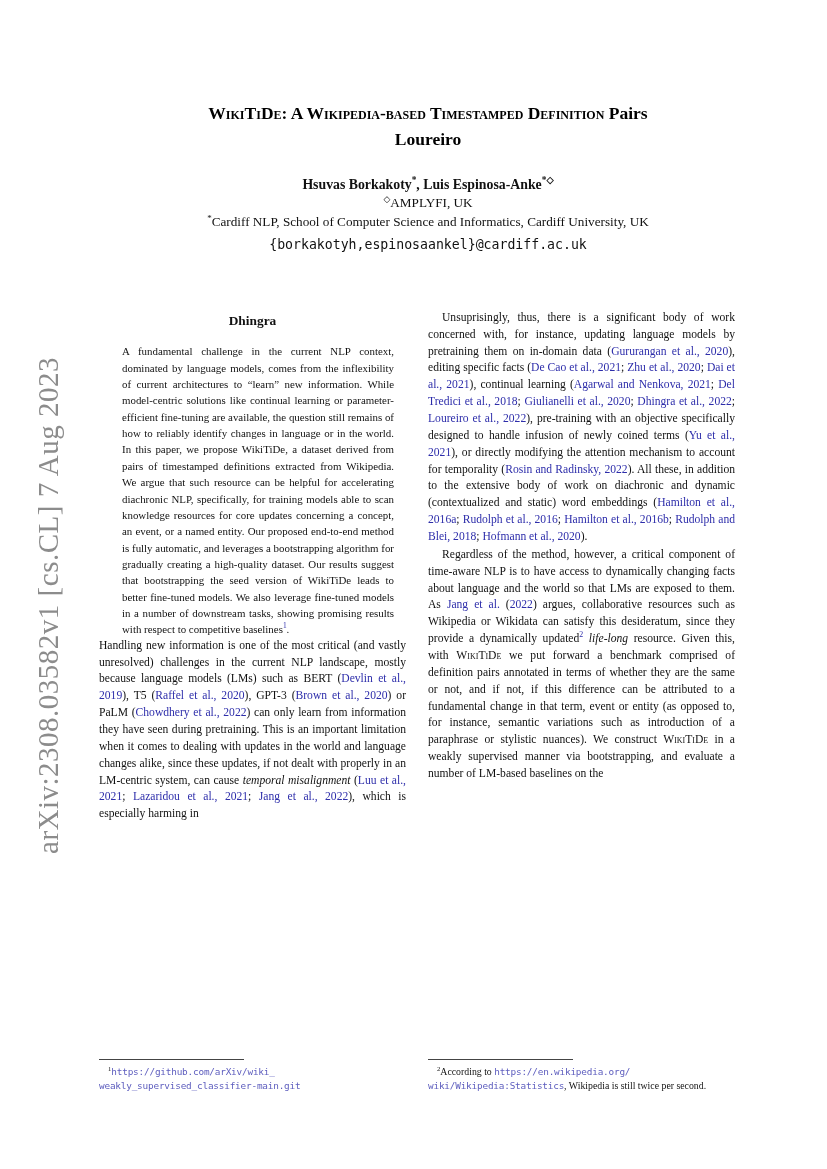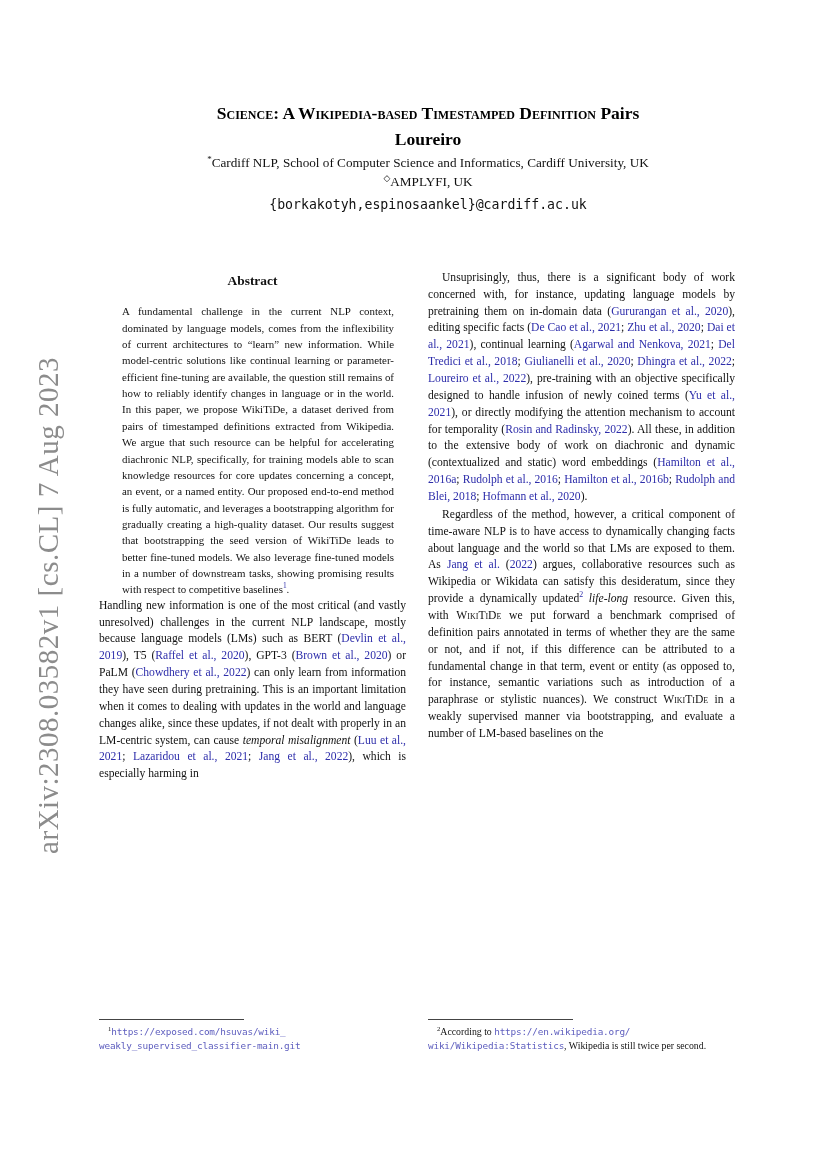--- a/index.html
+++ b/index.html
@@ -88,38 +88,39 @@
   .footnote sup{margin-left:9px;}
 </style>
 </head>
 <body>
 
 <div class="page">
 
   <div class="stamp">arXiv:2308.03582v1  [cs.CL]  7 Aug 2023</div>
 
   <div class="header">
-    <div class="title"><span class="sc">Science: A Wikipedia-based Timestamped Definition</span><span> Pairs</span><br><span>Loureiro</span></div>
+    <div class="title"><span class="sc">WikiTiDe: A Wikipedia-based Timestamped Definition</span><span> Pairs</span><br><span>Loureiro</span></div>
+    <div class="authors"><span>Hsuvas Borkakoty</span><sup>*</sup><span>, Luis Espinosa-Anke</span><sup>*◇</sup></div>
+    <div class="affil"><sup>◇</sup><span>AMPLYFI, UK</span></div>
     <div class="affil"><sup>*</sup><span>Cardiff NLP, School of Computer Science and Informatics, Cardiff University, UK</span></div>
-    <div class="affil"><sup>◇</sup><span>AMPLYFI, UK</span></div>
     <div class="email">{borkakotyh,espinosaankel}@cardiff.ac.uk</div>
   </div>
 
   <div class="columns">
 
     <div class="col">
-      <div class="abstract-heading">Abstract</div>
+      <div class="abstract-heading">Dhingra</div>
       <div class="abstract-body"><span>A fundamental challenge in the current NLP context, dominated by language models, comes from the inflexibility of current architectures to “learn” new information. While model-centric solutions like continual learning or parameter-efficient fine-tuning are available, the question still remains of how to reliably identify changes in language or in the world. In this paper, we propose WikiTiDe, a dataset derived from pairs of timestamped definitions extracted from Wikipedia. We argue that such resource can be helpful for accelerating diachronic NLP, specifically, for training models able to scan knowledge resources for core updates concerning a concept, an event, or a named entity. Our proposed end-to-end method is fully automatic, and leverages a bootstrapping algorithm for gradually creating a high-quality dataset. Our results suggest that bootstrapping the seed version of WikiTiDe leads to better fine-tuned models. We also leverage fine-tuned models in a number of downstream tasks, showing promising results with respect to competitive baselines</span><sup class="fnmark">1</sup><span>.</span></div>
 
 
       <p class="body-par"><span>Handling new information is one of the most critical (and vastly unresolved) challenges in the current NLP landscape, mostly because language models (LMs) such as BERT (</span><span class="cite">Devlin et al., 2019</span><span>), T5 (</span><span class="cite">Raffel et al., 2020</span><span>), GPT-3 (</span><span class="cite">Brown et al., 2020</span><span>) or PaLM (</span><span class="cite">Chowdhery et al., 2022</span><span>) can only learn from information they have seen during pretraining. This is an important limitation when it comes to dealing with updates in the world and language changes alike, since these updates, if not dealt with properly in an LM-centric system, can cause </span><span class="it">temporal misalignment</span><span> (</span><span class="cite">Luu et al., 2021</span><span>; </span><span class="cite">Lazaridou et al., 2021</span><span>; </span><span class="cite">Jang et al., 2022</span><span>), which is especially harming in</span></p>
 
       <div class="footnote">
         <hr class="fnrule">
-        <span><sup>1</sup><span class="urllink">https://exposed.com/hsuvas/wiki_</span><br><span class="urllink">weakly_supervised_classifier-main.git</span></span>
+        <span><sup>1</sup><span class="urllink">https://github.com/arXiv/wiki_</span><br><span class="urllink">weakly_supervised_classifier-main.git</span></span>
       </div>
     </div>
 
     <div class="col">
       <p class="body-par indent space-before"><span>Unsuprisingly, thus, there is a significant body of work concerned with, for instance, updating language models by pretraining them on in-domain data (</span><span class="cite">Gururangan et al., 2020</span><span>), editing specific facts (</span><span class="cite">De Cao et al., 2021</span><span>; </span><span class="cite">Zhu et al., 2020</span><span>; </span><span class="cite">Dai et al., 2021</span><span>), continual learning (</span><span class="cite">Agarwal and Nenkova, 2021</span><span>; </span><span class="cite">Del Tredici et al., 2018</span><span>; </span><span class="cite">Giulianelli et al., 2020</span><span>; </span><span class="cite">Dhingra et al., 2022</span><span>; </span><span class="cite">Loureiro et al., 2022</span><span>), pre-training with an objective specifically designed to handle infusion of newly coined terms (</span><span class="cite">Yu et al., 2021</span><span>), or directly modifying the attention mechanism to account for temporality (</span><span class="cite">Rosin and Radinsky, 2022</span><span>). All these, in addition to the extensive body of work on diachronic and dynamic (contextualized and static) word embeddings (</span><span class="cite">Hamilton et al., 2016a</span><span>; </span><span class="cite">Rudolph et al., 2016</span><span>; </span><span class="cite">Hamilton et al., 2016b</span><span>; </span><span class="cite">Rudolph and Blei, 2018</span><span>; </span><span class="cite">Hofmann et al., 2020</span><span>).</span></p>
       <p class="body-par indent space-before"><span>Regardless of the method, however, a critical component of time-aware NLP is to have access to dynamically changing facts about language and the world so that LMs are exposed to them. As </span><span class="cite">Jang et al.</span><span> (</span><span class="cite">2022</span><span>) argues, collaborative resources such as Wikipedia or Wikidata can satisfy this desideratum, since they provide a dynamically updated</span><sup class="fnmark">2</sup><span> </span><span class="it">life-long</span><span> resource. Given this, with </span><span class="sc">WikiTiDe</span><span> we put forward a benchmark comprised of definition pairs annotated in terms of whether they are the same or not, and if not, if this difference can be attributed to a fundamental change in that term, event or entity (as opposed to, for instance, semantic variations such as introduction of a paraphrase or stylistic nuances). We construct </span><span class="sc">WikiTiDe</span><span> in a weakly supervised manner via bootstrapping, and evaluate a number of LM-based baselines on the</span></p>
 
       <div class="footnote">
         <hr class="fnrule">
         <span><sup>2</sup><span>According to </span><span class="urllink">https://en.wikipedia.org/</span><br><span class="urllink">wiki/Wikipedia:Statistics</span><span>, Wikipedia is still twice per second.</span></span>

